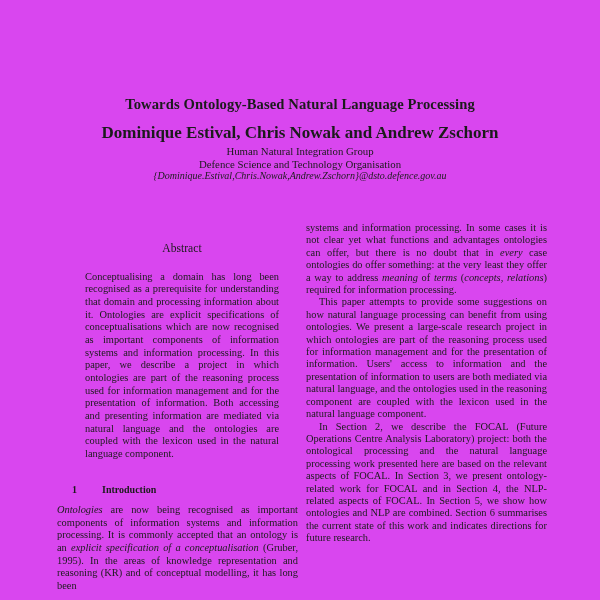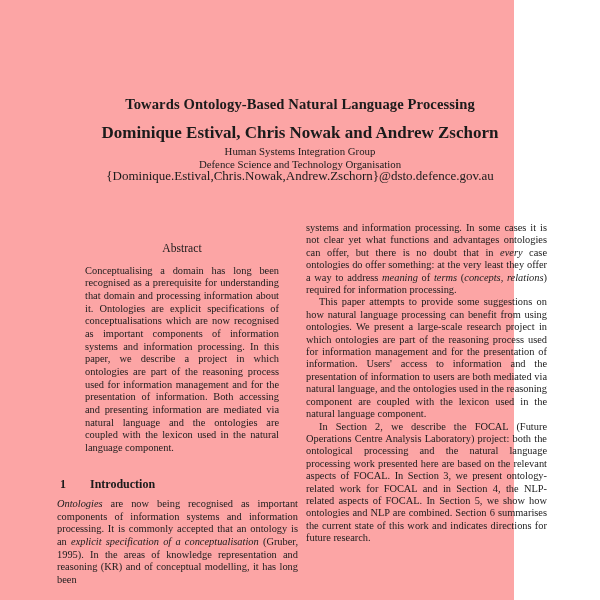--- a/index.html
+++ b/index.html
@@ -2,58 +2,58 @@
 <html><head>
 <meta charset="utf-8">
 <style>
   html, body { margin: 0; padding: 0; }
   body {
     width: 600px; height: 600px; overflow: hidden;
     background: #ffffff;
     font-family: "Liberation Serif", serif;
   }
   .page {
-    position: relative; width: 514px; height: 600px;
-    background: #fca5a5; color: #1b1b1b;
+    position: relative; width: 600px; height: 600px;
+    background: #d946ef; color: #1b1b1b;
   }
   .header { position: absolute; top: 0; left: 0; width: 600px; text-align: center; }
   .title  { margin: 0; padding-top: 96px; font-size: 14.6px; font-weight: bold; letter-spacing: 0.1px; }
   .authors{ margin-top: 10px; font-size: 17px; font-weight: bold; }
   .aff-line { font-size: 10.8px; line-height: 12.6px; }
   .aff-first { margin-top: 2px; }
-  .email  { font-size: 13px; line-height: 12.6px; }
+  .email  { font-size: 10px; line-height: 12.6px; font-style: italic; }
 
   .col {
     position: absolute; width: 241px;
     font-size: 10.4px; text-align: justify;
   }
   .col-left  { left: 57px;  top: 240px; height: 360px; overflow: hidden; line-height: 12.65px; }
   .col-right { left: 306px; top: 222px; height: 378px; overflow: hidden; line-height: 12.4px; }
 
   .abs-wrap   { margin: 0 19px 0 28px; }
   .abs-heading{ text-align: center; font-weight: normal; font-size: 11.6px; margin: 3px 0 0 0; }
-  .abs-body   { margin: 9px 0 0 0; }
+  .abs-body   { margin: 15px 0 0 0; }
 
-  .sec-heading { font-size: 12px; font-weight: bold; margin: 23px 0 0 3px; text-align: left; }
+  .sec-heading { font-size: 10px; font-weight: bold; margin: 23px 0 0 15px; text-align: left; }
   .sec-num     { display: inline-block; width: 30px; }
 
   .body-par { margin: 8px 0 0 0; }
   .col-right .body-par { margin: 0; }
   .indent   { text-indent: 13px; }
   i { font-style: italic; }
 </style>
 </head>
 <body>
 
 <div class="page">
 
   <div class="header">
     <h1 class="title">Towards Ontology-Based Natural Language Processing</h1>
     <div class="authors">Dominique Estival, Chris Nowak and Andrew Zschorn</div>
-    <div class="aff-line aff-first">Human Systems Integration Group</div>
+    <div class="aff-line aff-first">Human Natural Integration Group</div>
     <div class="aff-line">Defence Science and Technology Organisation</div>
     <div class="email">{Dominique.Estival,Chris.Nowak,Andrew.Zschorn}@dsto.defence.gov.au</div>
   </div>
 
   <div class="col col-left">
     <div class="abs-wrap">
       <div class="abs-heading">Abstract</div>
       <p class="abs-body">Conceptualising a domain has long been recognised as a prerequisite for understanding that domain and processing information about it. Ontologies are explicit specifications of conceptualisations which are now recognised as important components of information systems and information processing. In this paper, we describe a project in which ontologies are part of the reasoning process used for information management and for the presentation of information. Both accessing and presenting information are mediated via natural language and the ontologies are coupled with the lexicon used in the natural language component.</p>
     </div>
     <h2 class="sec-heading">

